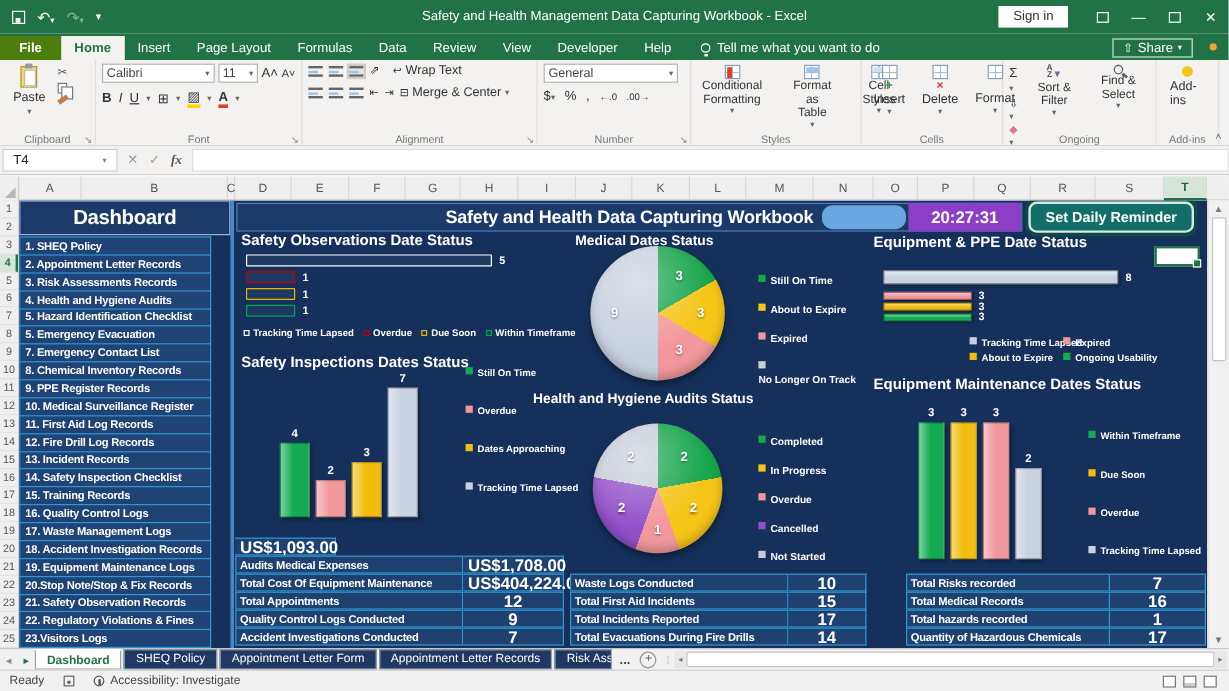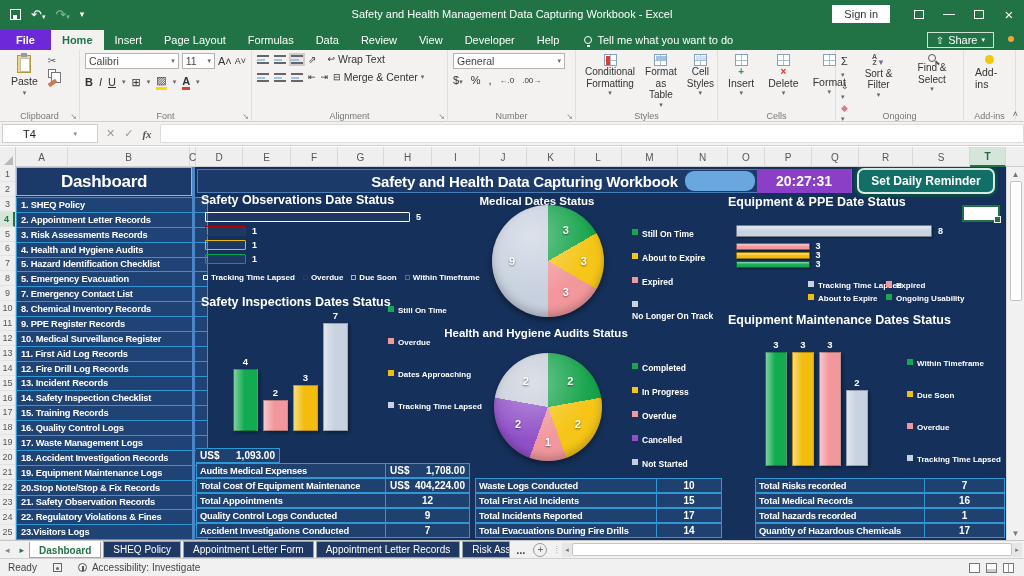--- a/index.html
+++ b/index.html
@@ -16,21 +16,21 @@
   .qat .dim{opacity:.45}
   .tb-title{position:absolute;left:0;right:0;text-align:center;font-size:11px;color:#fff;pointer-events:none}
   .tb-right{position:absolute;right:0;top:0;height:28px;display:flex;align-items:center}
   .signin{background:#fff;color:#333;font-size:11px;padding:3px 12px;margin-right:14px;cursor:pointer}
   .winbtn{width:30px;height:28px;display:flex;align-items:center;justify-content:center;color:#fff;font-size:12px;cursor:pointer}
   .box-ic{width:10px;height:9px;border:1.2px solid #fff;display:inline-block}
 
   
   .tabsrow{position:absolute;left:0;top:28px;width:1024px;height:22px;background:#217346;display:flex;align-items:flex-end;color:#fff}
   .rtab{padding:4px 11px 4px;font-size:11px;cursor:pointer;white-space:nowrap}
-  .rtab.file{background:#6d28d9;font-weight:bold;padding:4px 16px}
+  .rtab.file{background:#4d7c0f;font-weight:bold;padding:4px 16px}
   .rtab.active{background:#f3f2f1;color:#217346;font-weight:bold}
   .tellme{display:flex;align-items:center;gap:5px;margin-left:14px;font-size:11px;padding-bottom:4px}
   .bulb{width:8px;height:8px;border:1.2px solid #fff;border-radius:50%;position:relative;display:inline-block}
   .bulb::after{content:"";position:absolute;left:2px;top:8px;width:3px;height:2px;background:#fff}
   .share{position:absolute;right:30px;bottom:2px;border:1px solid #cfe3d8;padding:1px 8px;font-size:11px;display:flex;gap:4px;align-items:center;cursor:pointer}
   .dot-orange{position:absolute;right:10px;bottom:8px;width:6px;height:6px;border-radius:50%;background:#f2a33a}
 
   
   .ribbon{position:absolute;left:0;top:50px;width:1024px;height:72px;background:#f3f2f1;border-bottom:1px solid #d2d0ce;display:flex;color:#444}
   .rgroup{position:relative;height:72px;border-right:1px solid #e0dedc;padding:3px 5px 14px;flex:none}
@@ -75,21 +75,21 @@
   .editcol{display:flex;flex-direction:column;gap:2px;font-size:11px;margin-top:2px}
   .mag{width:8px;height:8px;border:1.5px solid #555;border-radius:50%;position:relative;display:inline-block}
   .mag::after{content:"";position:absolute;left:6px;top:7px;width:5px;height:1.5px;background:#555;transform:rotate(40deg)}
   .az{font-size:7px;line-height:.9;font-weight:bold;color:#555;display:inline-block}
   .funnel{color:#8064a2;font-size:8px}
   .addin-dot{width:9px;height:9px;border-radius:50%;background:#f2c811;display:inline-block}
   .collapse{position:absolute;right:6px;bottom:2px;font-size:9px;color:#666;cursor:pointer}
 
   
   .fbar{position:absolute;left:0;top:122px;width:1024px;height:24px;background:#f3f2f1;border-bottom:1px solid #d2d0ce;display:flex;align-items:center}
-  .namebox{width:96px;height:19px;background:#fff;border:1px solid #d0cecc;margin-left:2px;display:flex;align-items:center;justify-content:space-between;padding:0 20px;font-size:11px;color:#222}
+  .namebox{width:96px;height:19px;background:#fff;border:1px solid #d0cecc;margin-left:2px;display:flex;align-items:center;justify-content:space-between;padding:0 8px;font-size:11px;color:#222}
   .namebox .car{font-size:7px;color:#888}
   .fbtns{display:flex;align-items:center;gap:9px;padding:0 8px;color:#999;font-size:11px}
   .fx{font-style:italic;font-family:"Liberation Serif",serif;color:#555;font-weight:bold}
   .finput{flex:1;height:19px;background:#fff;border:1px solid #e0dedc;cursor:text}
 
   
   .cheads{position:absolute;left:0;top:147px;width:1024px;height:20px;background:#efefef;border-bottom:1px solid #d0d0d0;display:flex}
   .corner{width:16px;height:20px;border-right:1px solid #d0d0d0;position:relative;background:#efefef;flex:none}
   .corner::after{content:"";position:absolute;right:2px;bottom:2px;border-left:9px solid transparent;border-bottom:9px solid #b8b8b8}
   .col-h{height:20px;border-right:1px solid #d8d8d8;display:flex;align-items:center;justify-content:center;font-size:10px;color:#555;flex:none;cursor:pointer}
@@ -102,21 +102,21 @@
   .row-h{height:14.92px;display:flex;align-items:center;justify-content:center;font-size:9px;color:#555;border-bottom:1px solid #e2e2e2;cursor:pointer}
   .row-h.sel{background:#d6e5d9;color:#217346;font-weight:bold;border-right:2px solid #217346}
   .vscroll{position:absolute;right:0;top:0;width:18px;height:373px;background:#f1f1f1;border-left:1px solid #d8d8d8;display:flex;flex-direction:column;align-items:center}
   .vsbtn{width:18px;height:14px;display:flex;align-items:center;justify-content:center;color:#777;font-size:8px;cursor:pointer;flex:none}
   .vthumb{width:12px;height:120px;background:#fff;border:1px solid #c4c4c4;border-radius:2px;cursor:grab}
   .vfill{flex:1}
 
   
   .dash{position:absolute;left:16px;top:0;width:990px;height:373px;background:#15315b;overflow:hidden;color:#fff}
   .side-title{position:absolute;left:0;top:0;width:176px;height:29px;background:#1b3a69;border:1px solid #9fb3d9;display:flex;align-items:center;justify-content:center;font-size:17px;font-weight:bold;letter-spacing:-.3px}
-  .side-items{position:absolute;left:0;top:30px;width:192px;height:343px;display:flex;flex-direction:column}
+  .side-items{position:absolute;left:0;top:30px;width:160px;height:343px;display:flex;flex-direction:column}
   .side-item{flex:1;background:#1f4374;border:1px solid #2f97d4;border-bottom-width:0;display:flex;align-items:center;padding-left:4px;font-size:9.3px;font-weight:bold;letter-spacing:-.2px;white-space:nowrap;overflow:hidden;cursor:pointer}
   .side-item:last-child{border-bottom-width:1px}
   .vdivider{position:absolute;left:176px;top:0;width:3px;height:373px;background:#4a86c8}
   .banner{position:absolute;left:181px;top:2px;width:655px;height:24px;border:1.5px solid #4a7ebb;background:#1b3a69;display:flex;align-items:center;justify-content:center;font-size:15px;font-weight:bold;letter-spacing:-.2px}
   .pill{position:absolute;left:669px;top:4px;width:70px;height:20px;background:#6aa7e0;border-radius:9px;cursor:pointer}
   .clock{position:absolute;left:741px;top:2px;width:94px;height:24px;background:#8a3fc6;display:flex;align-items:center;justify-content:center;font-size:14px;font-weight:bold}
   .reminder{position:absolute;left:841px;top:1px;width:138px;height:26px;background:#116f68;border:2px solid #d9e8e4;border-radius:7px;box-shadow:0 0 0 3px #0b4a45;display:flex;align-items:center;justify-content:center;font-size:12px;font-weight:bold;cursor:pointer}
   .chart{position:absolute}
   .ctitle{font-weight:bold;color:#fff;white-space:nowrap}
   .hbar-row{position:absolute;display:flex;align-items:center}
@@ -129,21 +129,21 @@
   .pval{position:absolute;font-size:11px;font-weight:bold;color:#fff;transform:translate(-50%,-50%);text-shadow:0 1px 2px rgba(0,0,0,.5)}
   .lg-entry{position:absolute;display:flex;gap:4px;font-size:8px;font-weight:bold;color:#fff;white-space:nowrap}
   .lg-sq{width:6px;height:6px;flex:none}
   .lg-inline{position:absolute;display:flex;gap:8px;align-items:center;font-size:8px;font-weight:bold;color:#fff;white-space:nowrap}
   .lg-inline .ent{display:flex;align-items:center;gap:3px}
   .selcell{position:absolute;left:946px;top:38px;width:38px;height:17px;background:#fff;border:2px solid #217346;cursor:cell}
   .selcell::after{content:"";position:absolute;right:-3px;bottom:-3px;width:5px;height:5px;background:#217346;border:1px solid #fff}
   .dtable{position:absolute;display:flex;flex-direction:column}
   .trow{display:flex;height:15px}
   .tlabel{background:#1e4170;border:1px solid #2f97d4;display:flex;align-items:center;padding-left:3px;font-size:9.3px;font-weight:bold;letter-spacing:-.2px;white-space:nowrap;overflow:hidden}
-  .tval{background:#1e4170;border:1px solid #2f97d4;border-left:none;display:flex;align-items:center;justify-content:center;font-size:10px;font-weight:bold;flex:none}
+  .tval{background:#1e4170;border:1px solid #2f97d4;border-left:none;display:flex;align-items:center;justify-content:center;font-size:14px;font-weight:bold;flex:none}
   .tval.money{justify-content:space-between;padding:0 4px}
 
   
   .tabbar{position:absolute;left:0;top:540px;width:1024px;height:18px;background:#f1f1f1;border-top:1px solid #c6c6c6;display:flex;align-items:center}
   .tnav{color:#888;font-size:9px;padding:0 5px;cursor:pointer}
   .tnav.on{color:#217346}
   .stab{height:17px;display:flex;align-items:center;padding:0 9px;font-size:10px;margin-right:2px;cursor:pointer;border:1px solid #9aa4ae;background:#1f3864;color:#fff;white-space:nowrap}
   .stab.active{background:#fff;color:#217346;font-weight:bold;border-color:#a6a6a6;border-top:2px solid #fff}
   .stab.cut{max-width:48px;overflow:hidden}
   .tmore{font-size:11px;color:#444;padding:0 4px;font-weight:bold;cursor:pointer}
@@ -304,21 +304,21 @@
         <span class="fb">$<span class="mini-car">▾</span></span>
         <span class="fb">%</span>
         <span class="fb">,</span>
         <span class="fb" style="font-size:8px">←.0</span>
         <span class="fb" style="font-size:8px">.00→</span>
       </div>
       <div class="glabel">Number</div>
       <span class="launcher">↘</span>
     </div>
 
-    <div class="rgroup" style="width:142px;display:flex;gap:2px;align-items:flex-start">
+    <div class="rgroup" style="width:142px;display:flex;gap:18px;align-items:flex-start">
       <div class="twoline">
         <span class="grid-ic cf"></span>
         <span>Conditional Formatting</span>
         <span class="mini-car">▾</span>
       </div>
       <div class="twoline">
         <span class="grid-ic ft"></span>
         <span>Format as Table</span>
         <span class="mini-car">▾</span>
       </div>

